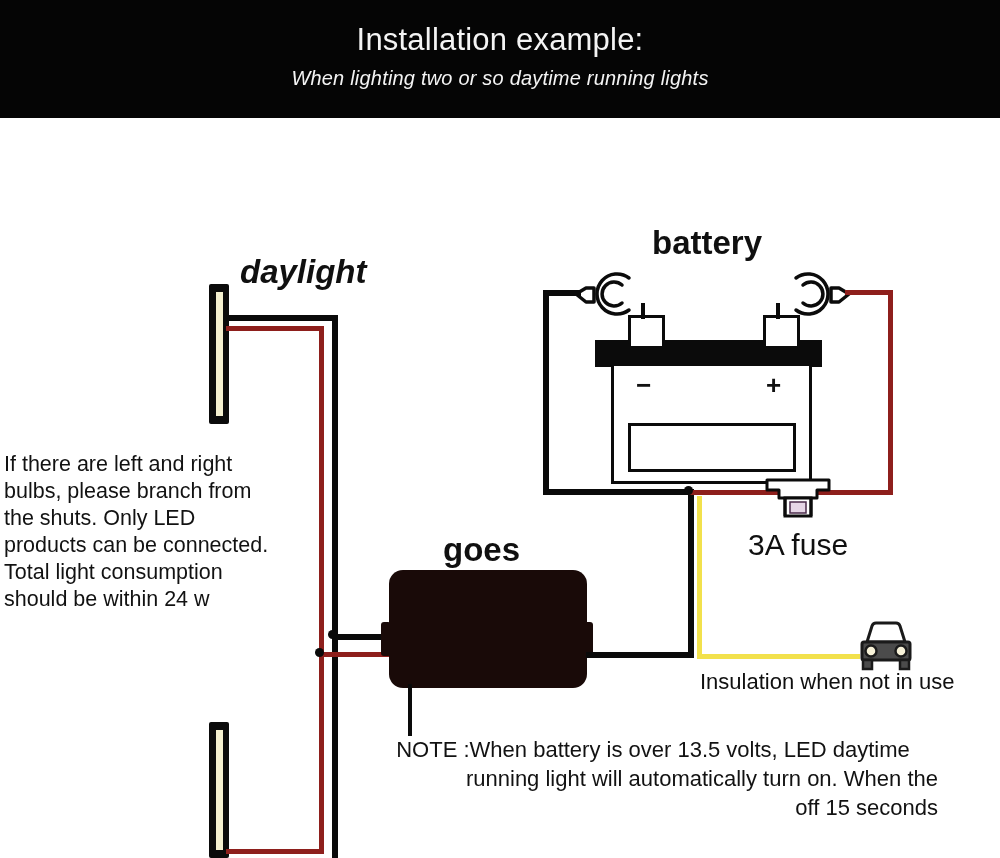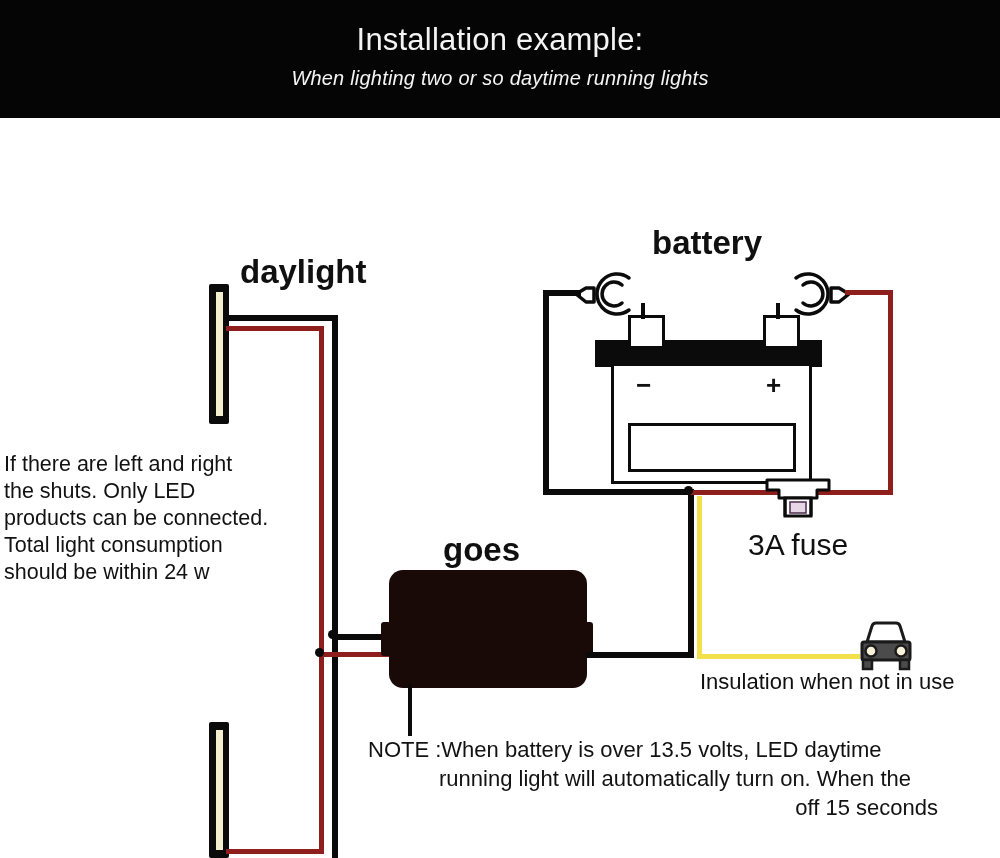--- a/index.html
+++ b/index.html
@@ -85,37 +85,38 @@
 
 <div id="root">
 
   <div id="header">
     <div class="hline l1">Installation example:</div>
     <div class="hline l2">When lighting two or so daytime running lights</div>
   </div>
 
   <div id="canvas">
 
-    <div class="label big" style="left:240px;top:137px;">daylight</div>
+    <div class="label big" style="left:240px;top:137px;font-style:italic;">daylight</div>
     <div class="label big" style="left:652px;top:108px;">battery</div>
     <div class="label big" style="left:443px;top:415px;">goes</div>
     <div class="label mid" style="left:748px;top:412px;">3A fuse</div>
     <div class="label" style="left:700px;top:553px;font-size:22px;">Insulation when not in use</div>
 
     <div class="textblock" style="left:4px;top:333px;width:320px;">
       <span class="ln">If there are left and right</span>
+      <span class="ln"> bulbs, please branch from</span>
       <span class="ln">the shuts. Only LED</span>
       <span class="ln"> products can be connected.</span>
       <span class="ln">Total light consumption</span>
       <span class="ln">should be within 24 w</span>
     </div>
 
     <div class="textblock center" style="left:368px;top:617px;width:570px;font-size:22px;line-height:29px;">
-      <span class="ln" style="text-align:left;">NOTE :When battery is over 13.5 volts, LED daytime</span>
-      <span class="ln" style="text-align:center;margin-left:44px;">running light will automatically turn on. When the</span>
+      <span class="ln" style="text-align:center;">NOTE :When battery is over 13.5 volts, LED daytime</span>
+      <span class="ln" style="text-align:right;margin-left:44px;">running light will automatically turn on. When the</span>
       <span class="ln">off 15 seconds</span>
     </div>
 
     <div class="led-strip" style="left:209px;top:166px;width:20px;height:140px;">
       <div class="core"></div>
     </div>
     <div class="led-strip" style="left:209px;top:604px;width:20px;height:136px;">
       <div class="core"></div>
     </div>
 

